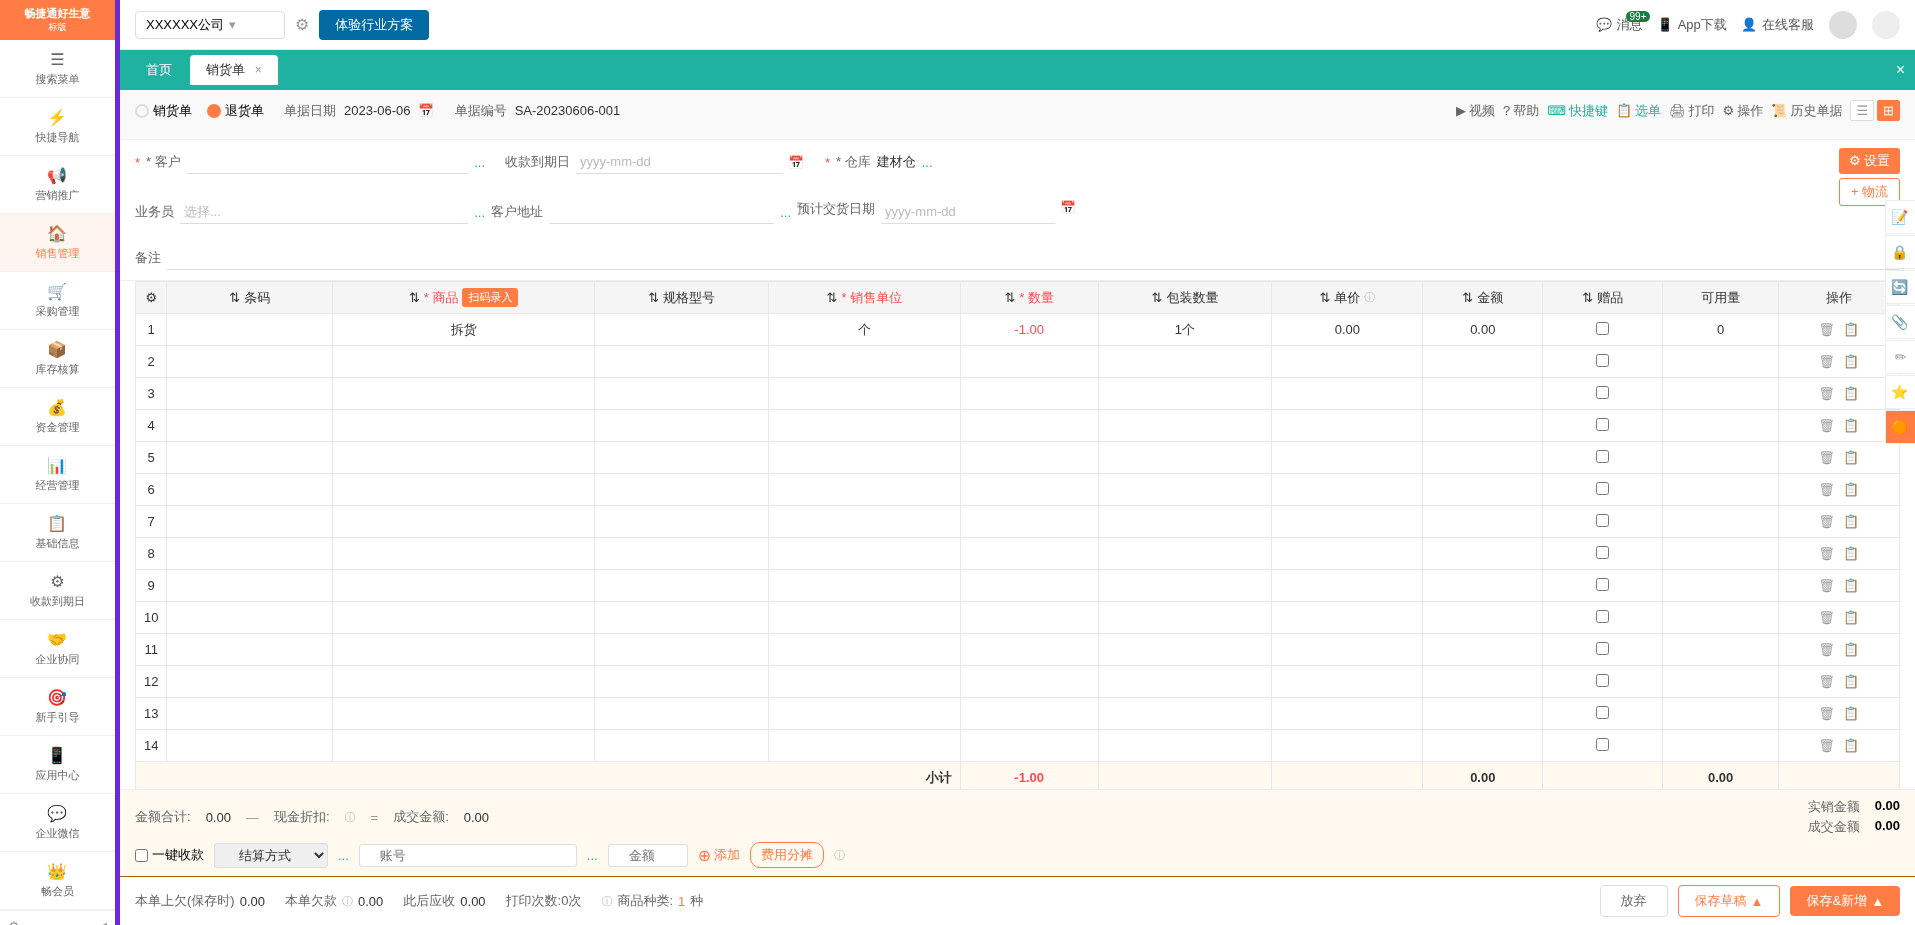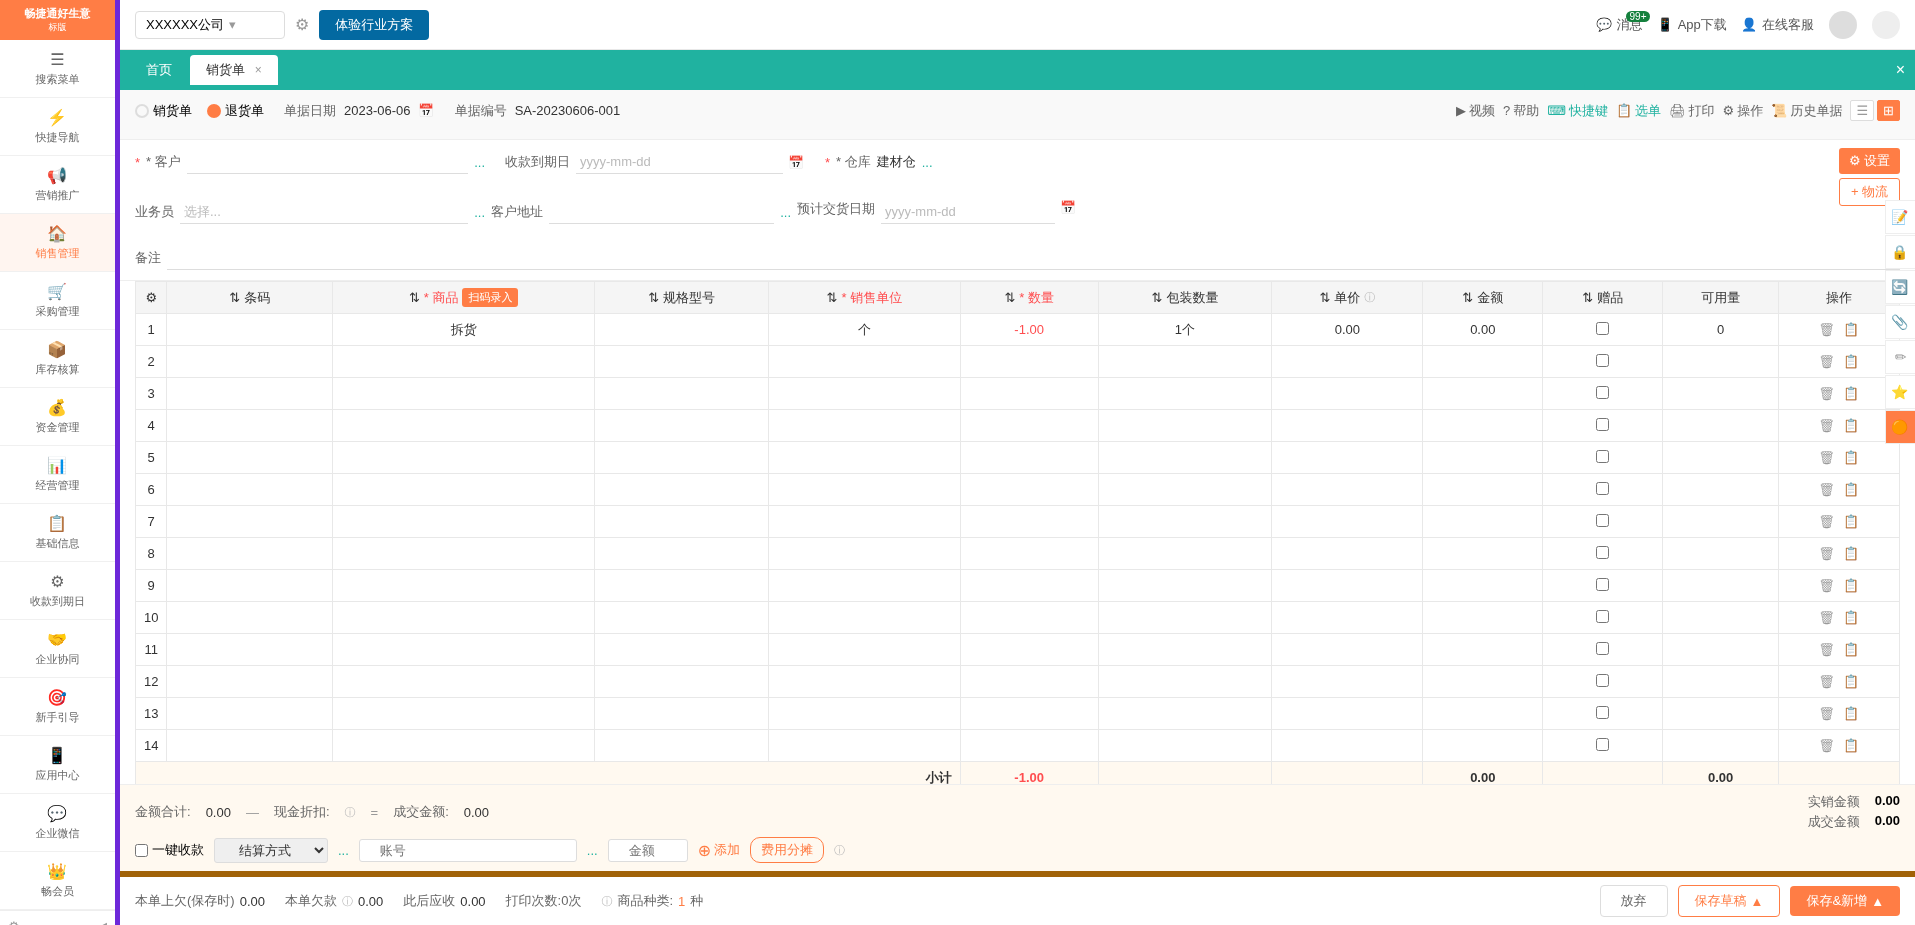--- a/index.html
+++ b/index.html
@@ -77,21 +77,21 @@
     .footer-label { color: #666; }
     .footer-value { color: #333; font-weight: 500; }
     .footer-dash { color: #999; }
     .footer-row2 { display: flex; align-items: center; gap: 10px; }
     .checkbox-item { display: flex; align-items: center; gap: 4px; }
     .footer-input { border: 1px solid #ddd; padding: 3px 20px; border-radius: 3px; color: #333; min-width: 80px; }
     .add-btn { background: transparent; border: none; color: #ff7d45; cursor: pointer; display: flex; align-items: center; gap: 3px; }
     .fee-btn { background: transparent; border: 1px solid #ff7d45; color: #ff7d45; border-radius: 10px; padding: 3px 10px; cursor: pointer; }
 
     
-    .bottom-bar { background: #fff; border-top: 6px solid #a16207; padding: 8px 15px; display: flex; align-items: center; gap: 20px; }
+    .bottom-bar { background: #fff; border-top: 1px solid #a16207; padding: 8px 15px; display: flex; align-items: center; gap: 20px; }
     .bottom-info { display: flex; align-items: center; gap: 5px; color: #666; }
     .bottom-value { color: #333; font-weight: 500; }
     .bottom-actions { margin-left: auto; display: flex; align-items: center; gap: 10px; }
     .btn-abandon { border: 1px solid #ddd; background: #fff; color: #666; padding: 6px 20px; border-radius: 4px; cursor: pointer; }
     .btn-draft { border: 1px solid #ff7d45; background: #fff; color: #ff7d45; padding: 6px 16px; border-radius: 4px; cursor: pointer; display: flex; align-items: center; gap: 4px; }
     .btn-save { background: #ff7d45; color: #fff; border: none; padding: 6px 16px; border-radius: 4px; cursor: pointer; display: flex; align-items: center; gap: 4px; }
 
     .content-wrapper { flex: 1; display: flex; flex-direction: column; overflow: hidden; position: relative; }
     .view-toggle { display: flex; gap: 3px; }
     .view-btn { border: 1px solid #ddd; background: #fff; color: #999; padding: 2px 5px; cursor: pointer; border-radius: 2px; }

